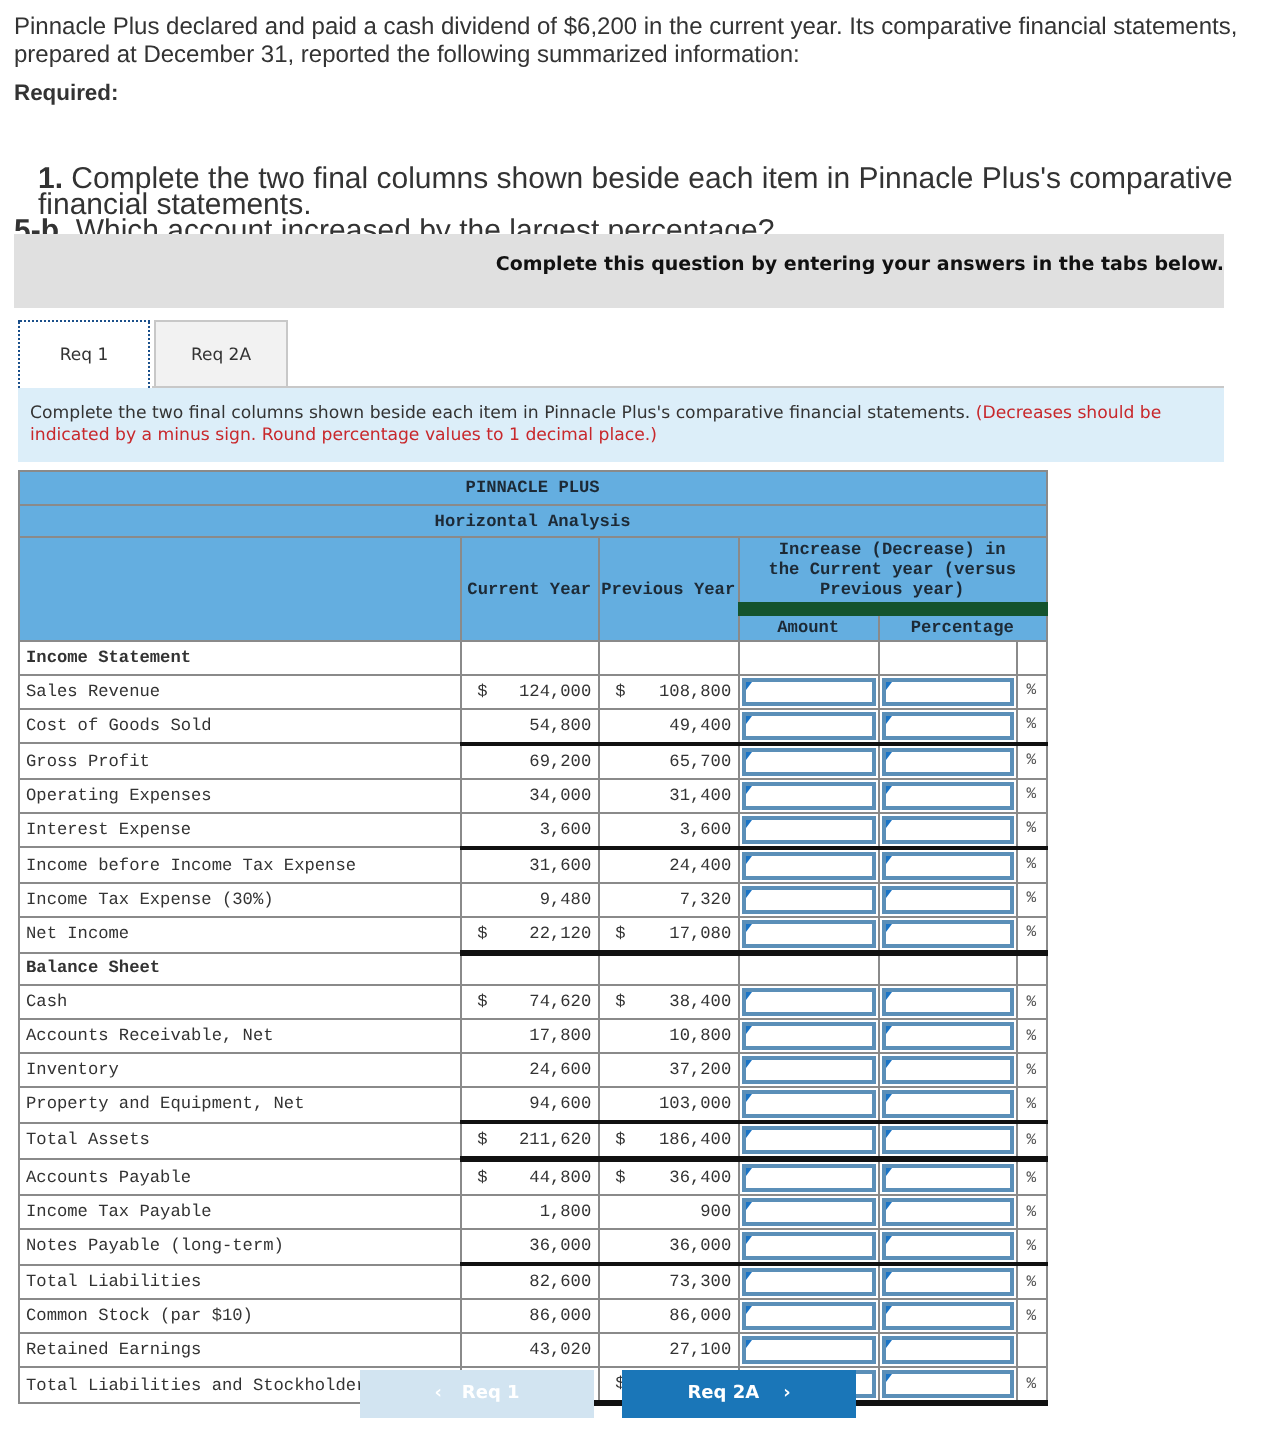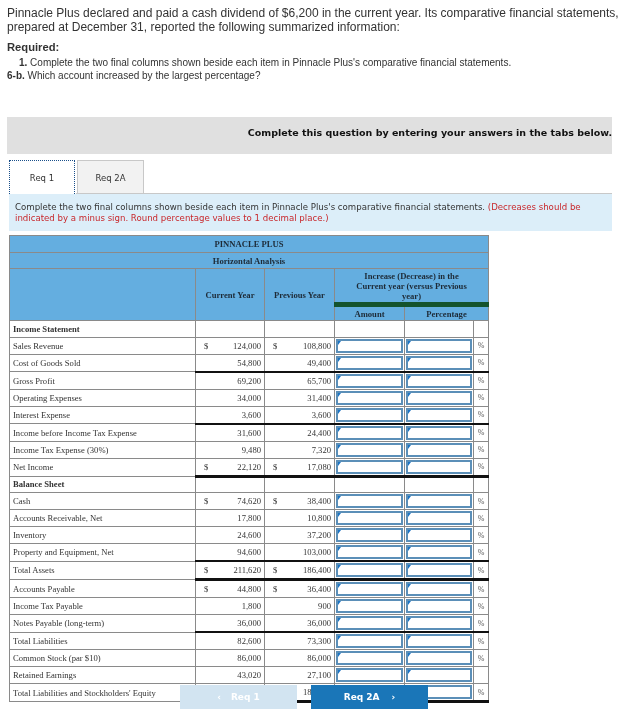--- a/index.html
+++ b/index.html
@@ -15,21 +15,21 @@
   }
   .intro {
     position: absolute; left: 7px; top: 6px; width: 630px;
     font-size: 12px; line-height: 14px; color: #333;
   }
   .required-label {
     position: absolute; left: 7px; top: 41px;
     font-size: 11.2px; font-weight: bold; color: #333;
   }
   .req-list {
-    position: absolute; left: 7px; top: 56px; font-size: 10px; line-height: 13px; color: #333;
+    position: absolute; left: 7px; top: 83px; font-size: 15px; line-height: 13px; color: #333;
   }
   .req-list div b { font-weight: bold; }
   .req-list .r1 { padding-left: 12px; }
   .instruction-bar {
     position: absolute; left: 7px; top: 117px; width: 605px; height: 37px;
     background: #e0e0e0;
     font-family: "DejaVu Sans", sans-serif;
     font-size: 9.5px; font-weight: bold; color: #111;
     padding: 10px 0 0 15px;
     text-align: right;
@@ -55,21 +55,21 @@
     position: absolute; left: 9px; top: 194px; width: 603px; height: 37px;
     background: #dceef9;
     font-family: "DejaVu Sans", sans-serif; font-size: 8.6px; line-height: 11px; color: #333;
     padding: 8px 6px 0 6px;
   }
   .task-bar .red { color: #c8282c; }
 
   table.fs {
     position: absolute; left: 9px; top: 235px;
     border-collapse: collapse; table-layout: fixed;
-    font-family: Liberation Serif, serif; font-size: 8.6px; color: #333;
+    font-family: Liberation Mono, monospace; font-size: 8.6px; color: #333;
   }
   table.fs td { border: 1px solid #8a8a8a; padding: 0; height: 16.4px; overflow: hidden; white-space: nowrap; }
   table.fs .hdr td { background: #64aee0; color: #1d2a36; font-weight: bold; text-align: center; }
   table.fs .hdr1 td { height: 17px; }
   table.fs .hdr2 td { height: 16px; margin-left: 21px; }
   .label-cell { padding-left: 3px !important; }
   .bold { font-weight: bold; }
   .num-cell { position: relative; text-align: right; padding-right: 3px !important; }
   .dollar { position: absolute; left: 8px; top: 50%; transform: translateY(-50%); }
   .input-cell { padding: 1px 1px !important; }
@@ -98,21 +98,21 @@
     display: flex; align-items: center; justify-content: center; gap: 12px;
   }
 </style>
 </head>
 <body>
 
 <div class="intro">Pinnacle Plus declared and paid a cash dividend of $6,200 in the current year. Its comparative financial statements, prepared at December 31, reported the following summarized information:</div>
 <div class="required-label">Required:</div>
 <div class="req-list">
   <div class="r1"><b>1.</b><span> Complete the two final columns shown beside each item in Pinnacle Plus's comparative financial statements.</span></div>
-  <div><b>6-b.</b><span> Which account increased by the largest percentage?</span></div>
+  <div><b>5-b.</b><span> Which account increased by the largest percentage?</span></div>
 </div>
 
 <div class="instruction-bar">Complete this question by entering your answers in the tabs below.</div>
 
 <div class="tabs">
   <div class="tab active">Req 1</div>
   <div class="tab">Req 2A</div>
 </div>
 <div class="tabs-line"></div>
 
@@ -134,21 +134,21 @@
     <tr class="hdr hdr1">
       <td colspan="6">PINNACLE PLUS</td>
     </tr>
     <tr class="hdr hdr2">
       <td colspan="6">Horizontal Analysis</td>
     </tr>
     <tr class="hdr">
       <td rowspan="2" style="height:52px"></td>
       <td rowspan="2">Current Year</td>
       <td rowspan="2">Previous Year</td>
-      <td colspan="3" style="height:36px; white-space:normal; line-height:10px; padding:0 14px; border-bottom:5px solid #14532d;"><span>Increase (Decrease) in the Current year (versus Previous year)</span></td>
+      <td colspan="3" style="height:36px; white-space:normal; line-height:10px; padding:0 14px; border-bottom:7px solid #14532d;"><span>Increase (Decrease) in the Current year (versus Previous year)</span></td>
     </tr>
     <tr class="hdr">
       <td style="height:16px">Amount</td>
       <td colspan="2">Percentage</td>
     </tr>
     <tr>
       <td class="label-cell bold">Income Statement</td>
       <td></td>
         <td></td>
         <td></td>

